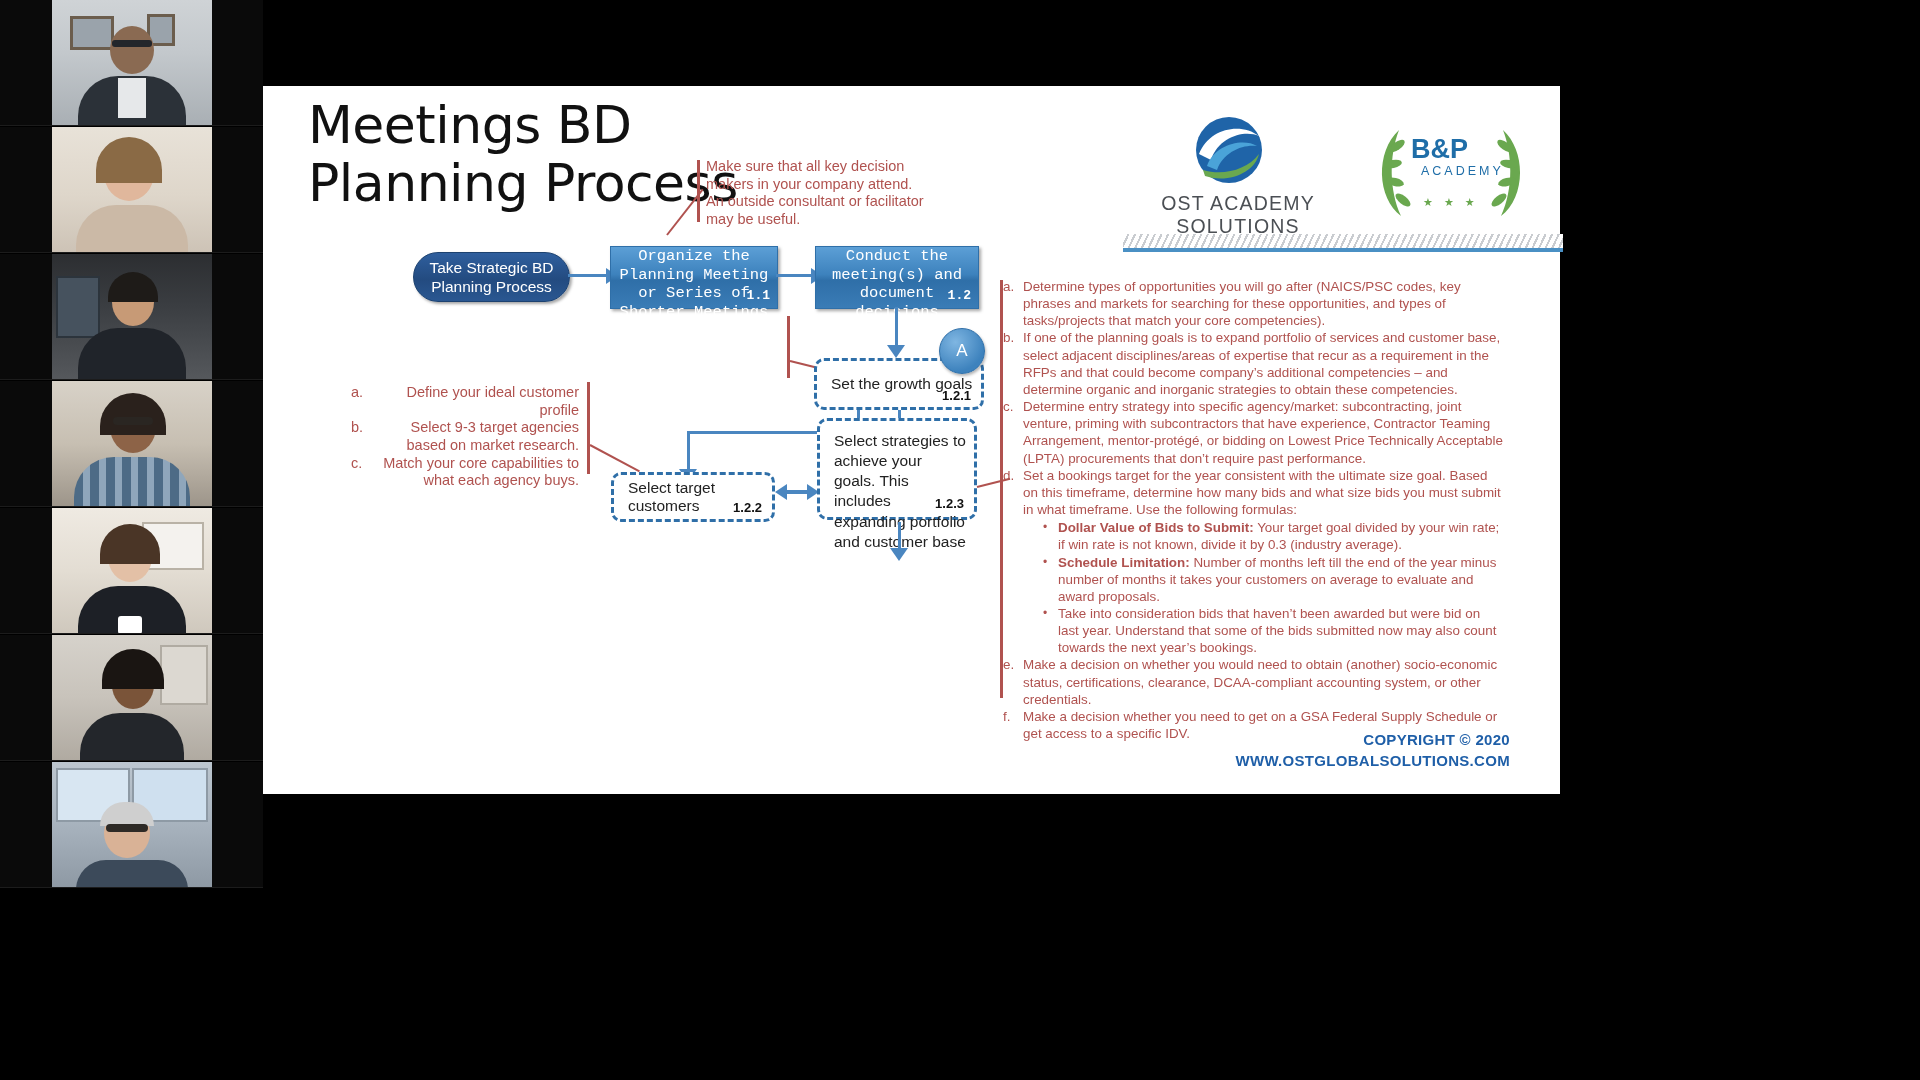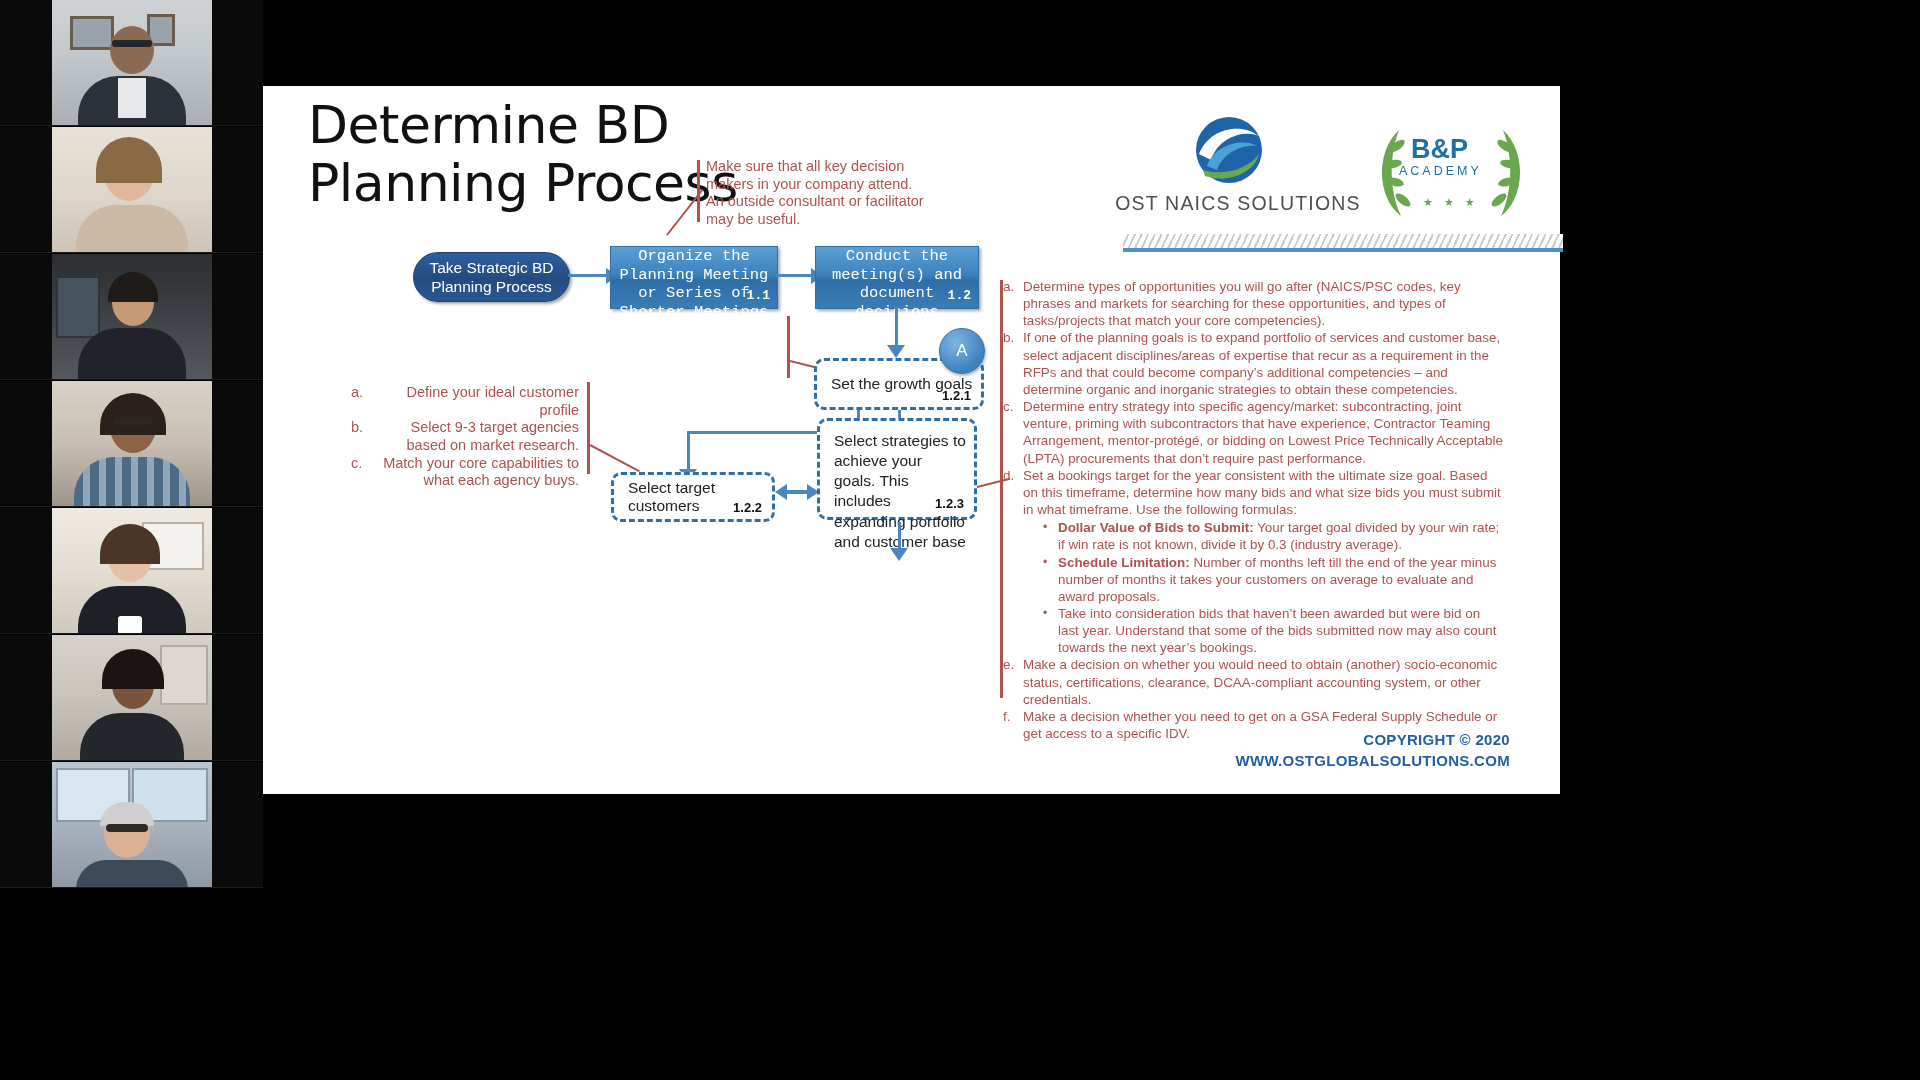--- a/index.html
+++ b/index.html
@@ -39,21 +39,21 @@
   
   .logos{position:absolute;left:855px;top:28px;width:410px;height:130px;}
   .ost-logo{position:absolute;left:0;top:0;width:250px;height:125px;}
   .ost-mark{position:absolute;left:75px;top:0px;width:72px;height:72px;}
   .ost-text{position:absolute;left:-5px;top:78px;width:250px;text-align:center;
             font-size:19.5px;letter-spacing:1.2px;color:#4b4f54;
             font-family:"Liberation Sans",sans-serif;}
   .bp-logo{position:absolute;left:253px;top:-2px;width:160px;height:125px;}
   .bp-main{position:absolute;left:40px;top:22px;font-size:27px;color:#1f6ea8;
            font-weight:700;font-family:"Liberation Sans",sans-serif;}
-  .bp-sub{position:absolute;left:28px;top:52px;font-size:12.5px;color:#1f6ea8;
+  .bp-sub{position:absolute;left:50px;top:52px;font-size:12.5px;color:#1f6ea8;
           letter-spacing:3px;font-family:"Liberation Sans",sans-serif;}
   .bp-stars{position:absolute;left:52px;top:84px;font-size:11px;color:#6aa84f;letter-spacing:4px;}
 
   .hatchbar{position:absolute;left:860px;top:148px;width:440px;height:14px;
      background:repeating-linear-gradient(115deg,#ffffff 0 4px,#c9ccd0 4px 6px);
      border-bottom:4px solid #4a90c4;}
   .callout{position:absolute;font-size:14.5px;line-height:1.22;color:#b0524f;}
   .vbar{position:absolute;background:#b0524f;width:2.5px;}
   .hline{position:absolute;background:#b0524f;height:2px;transform-origin:left center;}
 
@@ -176,35 +176,35 @@
         <div style="position:absolute;left:54px;top:62px;width:42px;height:8px;background:#2e2a26;border-radius:4px;"></div>
         <div class="body" style="left:24px;top:98px;width:112px;height:30px;background:#3c4a5a;"></div>
       </div>
     </div>
 
   </div>
 
   <div class="slide">
 
     <div class="title">
-      <div>Determine BD</div>
+      <div>Meetings BD</div>
       <div>Planning Process</div>
     </div>
 
     <div class="logos">
       <div class="ost-logo">
         <div class="ost-mark">
           <svg width="72" height="72" viewBox="0 0 72 72">
             <circle cx="36" cy="36" r="33" fill="#1f64a8"></circle>
             <path d="M6 40 C16 14 48 8 66 22 C52 16 26 22 18 46 Z" fill="#ffffff"></path>
             <path d="M14 52 C22 30 50 24 64 32 C50 30 30 38 24 56 Z" fill="#4aa3d8"></path>
             <path d="M10 56 C30 62 54 56 66 40 C62 58 36 70 12 62 Z" fill="#6aa84f"></path>
           </svg>
         </div>
-        <div class="ost-text">OST NAICS SOLUTIONS</div>
+        <div class="ost-text">OST ACADEMY SOLUTIONS</div>
       </div>
       <div class="bp-logo">
         <svg width="160" height="125" viewBox="0 0 160 125" style="position:absolute;left:0;top:0;">
           <path d="M28 18 C4 40 6 86 30 104 C18 78 18 44 28 18 Z" fill="#6aa84f"></path>
           <path d="M132 18 C156 40 154 86 130 104 C142 78 142 44 132 18 Z" fill="#6aa84f"></path>
           <g fill="#6aa84f">
             <ellipse cx="26" cy="34" rx="9" ry="4" transform="rotate(-35 26 34)"></ellipse>
             <ellipse cx="22" cy="52" rx="9" ry="4" transform="rotate(-12 22 52)"></ellipse>
             <ellipse cx="24" cy="70" rx="9" ry="4" transform="rotate(14 24 70)"></ellipse>
             <ellipse cx="32" cy="88" rx="9" ry="4" transform="rotate(38 32 88)"></ellipse>

